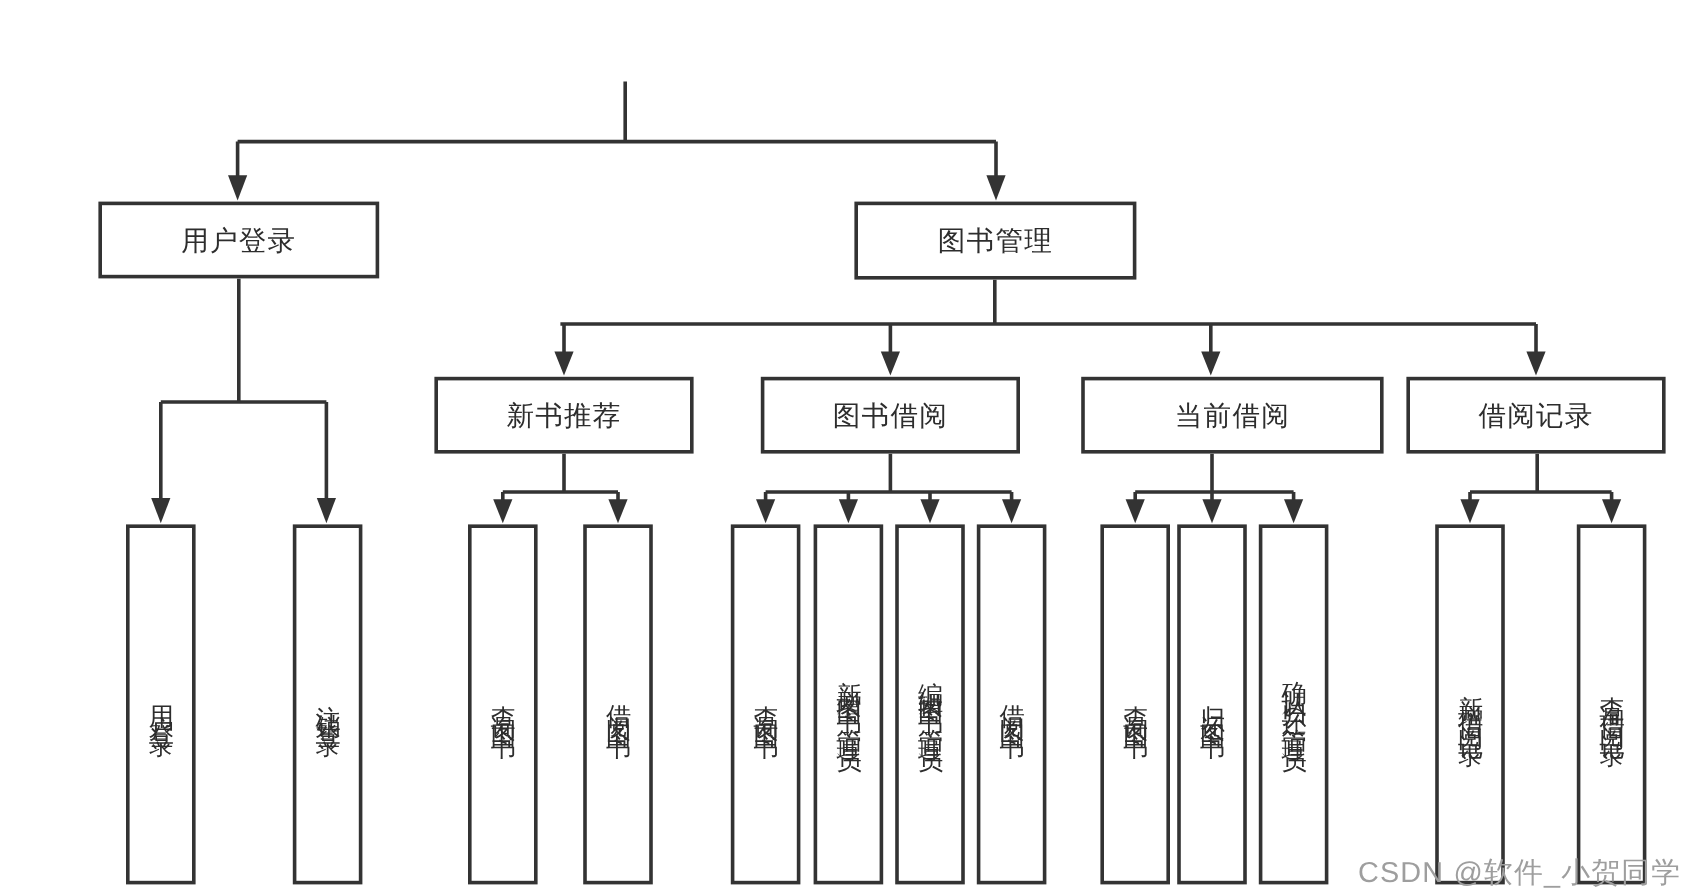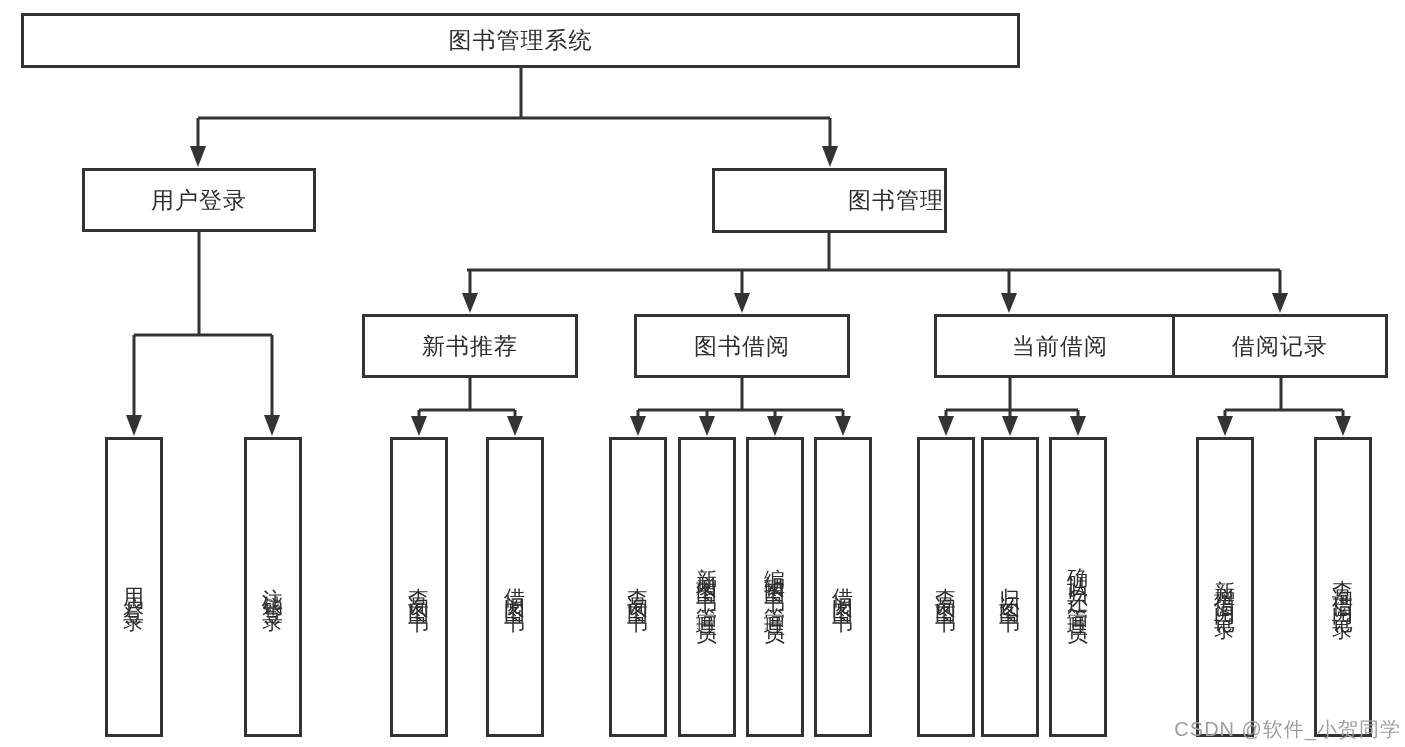--- a/index.html
+++ b/index.html
@@ -38,21 +38,21 @@
     writing-mode: vertical-rl;
     text-orientation: mixed;
     letter-spacing: 8px;
     line-height: 1;
     white-space: nowrap;
   }
   .watermark {
     position: absolute;
     right: 4px;
     bottom: 4px;
-    font-size: 20px;
+    font-size: 24px;
     letter-spacing: 1px;
     color: #9e9e9e;
     z-index: 10;
     white-space: nowrap;
   }
   
   .leaf { top: 437px; width: 58px; height: 300px; }
 </style>
 </head>
 <body>
@@ -99,38 +99,35 @@
 
       <polygon points="938,416 954,416 946,436"></polygon>
       <polygon points="1002,416 1018,416 1010,436"></polygon>
       <polygon points="1070,416 1086,416 1078,436"></polygon>
 
       <polygon points="1217,416 1233,416 1225,436"></polygon>
       <polygon points="1335,416 1351,416 1343,436"></polygon>
     </g>
   </svg>
 
-  <div class="box h-box" style="left:21px; top:13px; width:999px; height:55px;">
-    <span>图书管理系统</span>
-  </div>
 
   <div class="box h-box" style="left:82px; top:168px; width:234px; height:64px;">
     <span>用户登录</span>
   </div>
-  <div class="box h-box" style="left:712px; top:168px; width:235px; height:65px;justify-content:flex-end;">
+  <div class="box h-box" style="left:712px; top:168px; width:235px; height:65px;">
     <span>图书管理</span>
   </div>
 
   <div class="box h-box" style="left:634px; top:314px; width:216px; height:64px;">
     <span>图书借阅</span>
   </div>
   <div class="box h-box" style="left:362px; top:314px; width:216px; height:64px;">
     <span>新书推荐</span>
   </div>
-  <div class="box h-box" style="left:901px; top:314px; width:252px; height:64px;margin-left:33px;">
+  <div class="box h-box" style="left:901px; top:314px; width:252px; height:64px;">
     <span>当前借阅</span>
   </div>
   <div class="box h-box" style="left:1172px; top:314px; width:216px; height:64px;">
     <span>借阅记录</span>
   </div>
 
   <div class="box v-box leaf" style="left:105px;">
     <span class="v-label">用户登录</span>
   </div>
   <div class="box v-box leaf" style="left:244px;">

